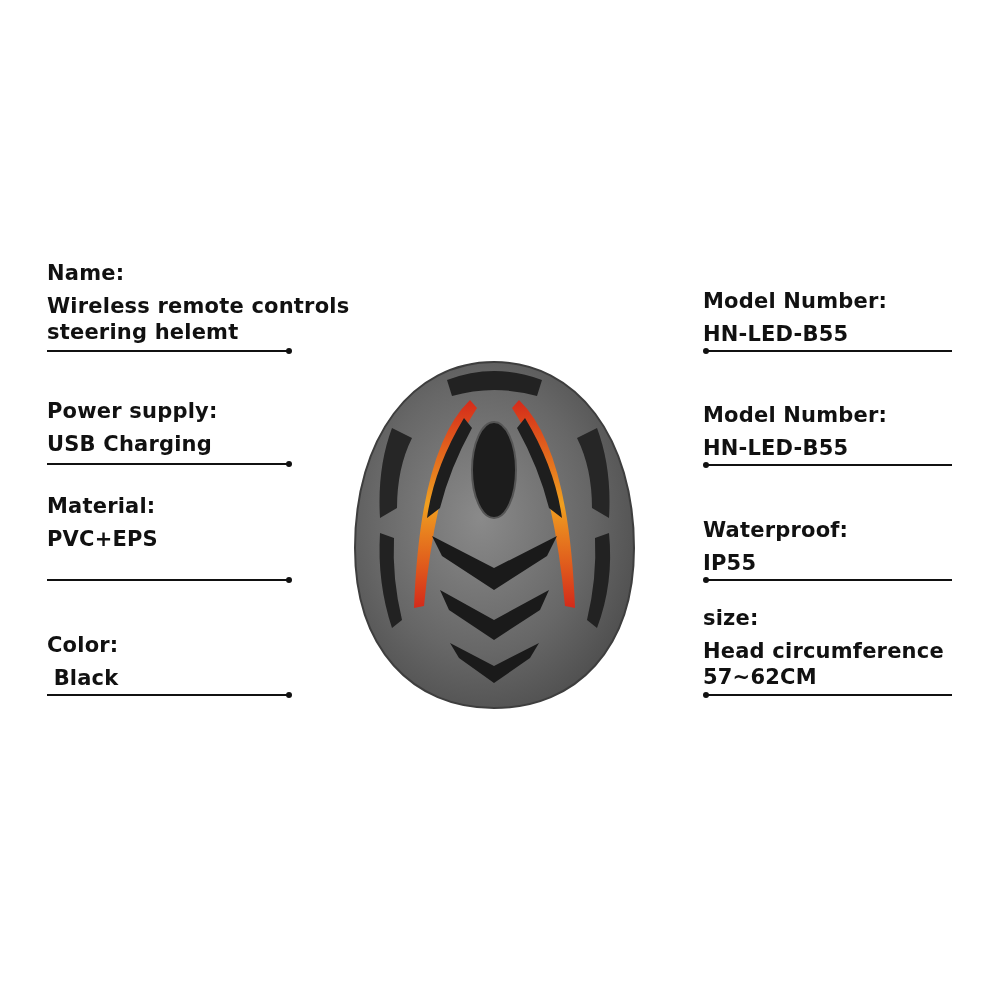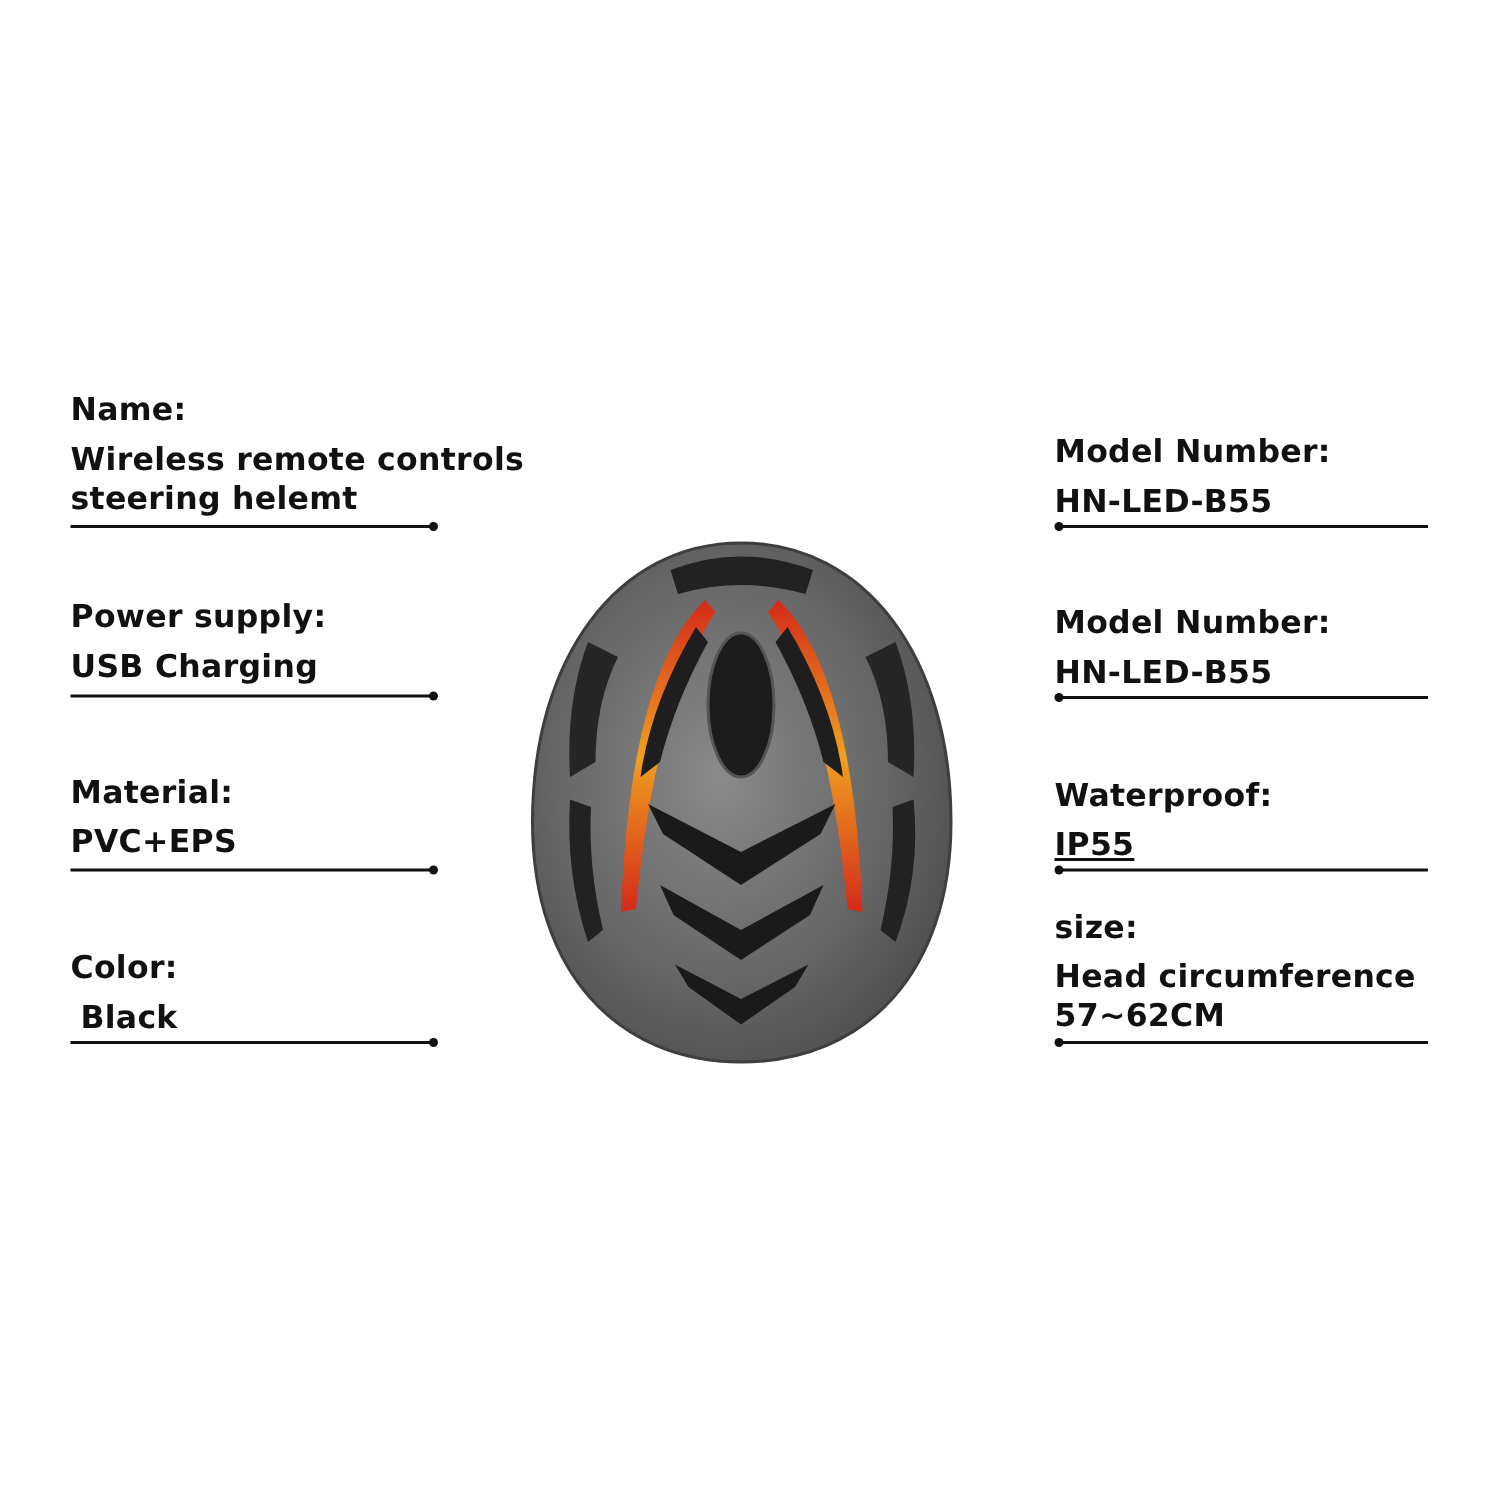--- a/index.html
+++ b/index.html
@@ -26,21 +26,21 @@
   </div>
 
 <div class="spec left" style="left:47px; top:398px;">
   <div class="label">Power supply:</div>
   <div class="value" style="margin-top:7px;">USB Charging</div>
 </div>
 <div class="line left" style="left:47px; top:463px; width:242px;">
     <span class="dot"></span>
   </div>
 
-<div class="spec left" style="left:47px; top:515px;">
+<div class="spec left" style="left:47px; top:493px;">
   <div class="label">Material:</div>
   <div class="value" style="margin-top:7px;">PVC+EPS</div>
 </div>
 <div class="line left" style="left:47px; top:579px; width:242px;">
     <span class="dot"></span>
   </div>
 
 <div class="spec left" style="left:47px; top:632px;">
   <div class="label">Color:</div>
   <div class="value" style="margin-top:7px;text-align:right;">Black</div>
@@ -60,21 +60,21 @@
 <div class="spec right" style="left:703px; top:402px;">
   <div class="label">Model Number:</div>
   <div class="value" style="margin-top:7px;">HN-LED-B55</div>
 </div>
 <div class="line right" style="left:706px; top:464px; width:246px;">
     <span class="dot"></span>
   </div>
 
 <div class="spec right" style="left:703px; top:517px;">
   <div class="label">Waterproof:</div>
-  <div class="value" style="margin-top:7px;text-decoration:underline;">IP55</div>
+  <div class="value" style="margin-top:7px;">IP55</div>
 </div>
 <div class="line right" style="left:706px; top:579px; width:246px;">
     <span class="dot"></span>
   </div>
 
 <div class="spec right" style="left:703px; top:605px;">
   <div class="label">size:</div>
   <div class="value" style="margin-top:7px;text-align:center;">Head circumference</div>
   <div class="value">57~62CM</div>
 </div>

